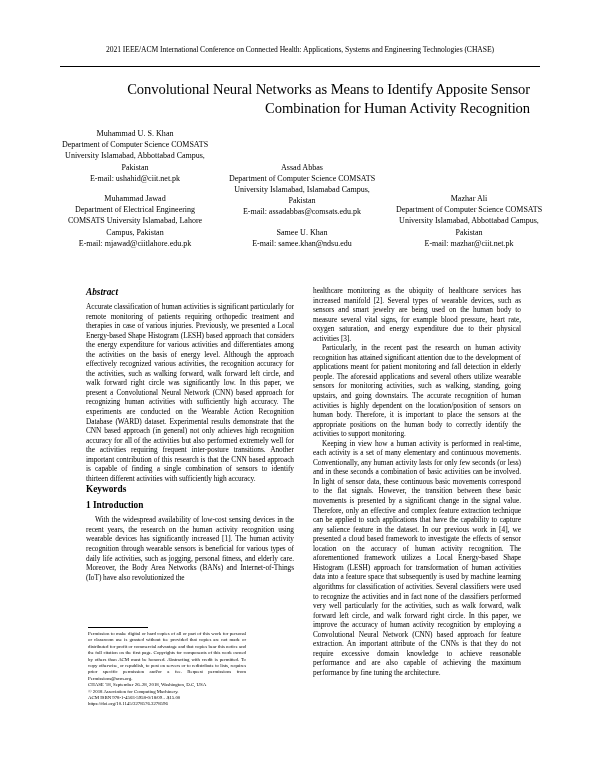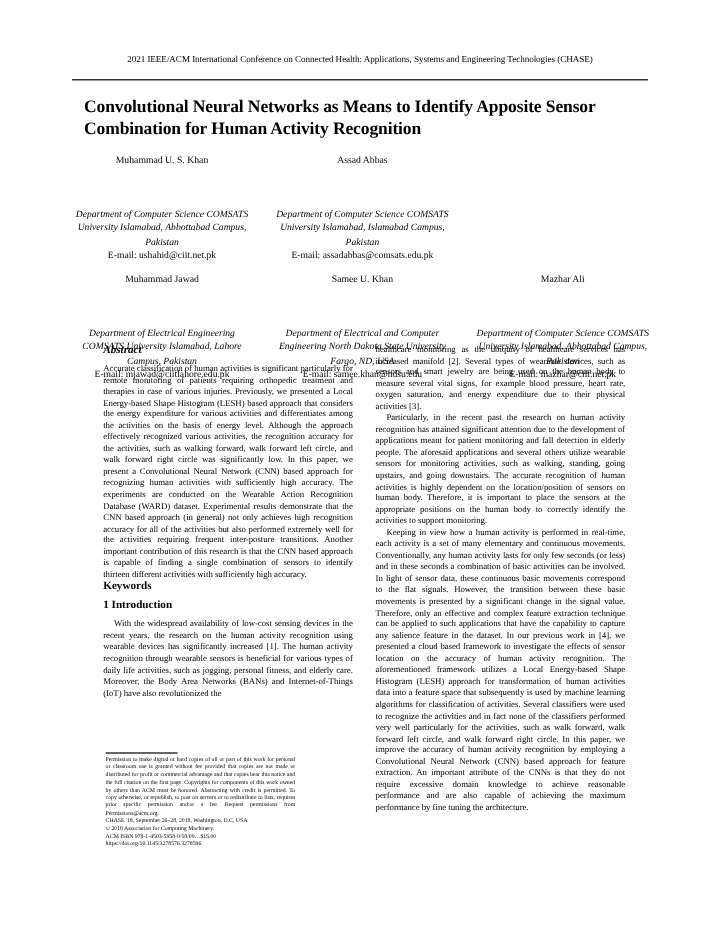--- a/index.html
+++ b/index.html
@@ -44,23 +44,23 @@
     height: 1px;
     background: #000;
   }
 
   
   .title {
     position: absolute;
     left: 70px;
     top: 80px;
     width: 460px;
-    text-align: left;
+    text-align: right;
     font-size: 14.6px;
-    font-weight: bold;
+    font-weight: normal;
     line-height: 19px;
     letter-spacing: -0.1px;
   }
 
   
   .authors {
     position: absolute;
     left: 56px;
     top: 128px;
     width: 492px;
@@ -72,23 +72,21 @@
     width: 158px;
     text-align: center;
   }
   .author-block { margin-bottom: 9px; }
   .author-name {
     font-size: 8.1px;
     line-height: 11.2px;
   }
   .author-aff {
     font-size: 8px;
-    font-style: italic;
     line-height: 11.2px;
-    margin-top: 34px;
   }
   .author-email {
     font-size: 8px;
     line-height: 11.2px;
   }
 
   
   .columns {
     position: absolute;
     left: 0;
@@ -186,21 +184,20 @@
     </div>
 
     <div class="author-col">
       <div class="author-block">
         <div class="author-name">Assad Abbas</div>
         <div class="author-aff">Department of Computer Science COMSATS University Islamabad, Islamabad Campus, Pakistan</div>
         <div class="author-email">E-mail: assadabbas@comsats.edu.pk</div>
       </div>
       <div class="author-block">
         <div class="author-name">Samee U. Khan</div>
-        <div class="author-aff">Department of Electrical and Computer Engineering North Dakota State University Fargo, ND, USA</div>
         <div class="author-email">E-mail: samee.khan@ndsu.edu</div>
       </div>
     </div>
 
     <div class="author-col">
       <div class="author-block">
         <div class="author-name">Mazhar Ali</div>
         <div class="author-aff">Department of Computer Science COMSATS University Islamabad, Abbottabad Campus, Pakistan</div>
         <div class="author-email">E-mail: mazhar@ciit.net.pk</div>
       </div>

